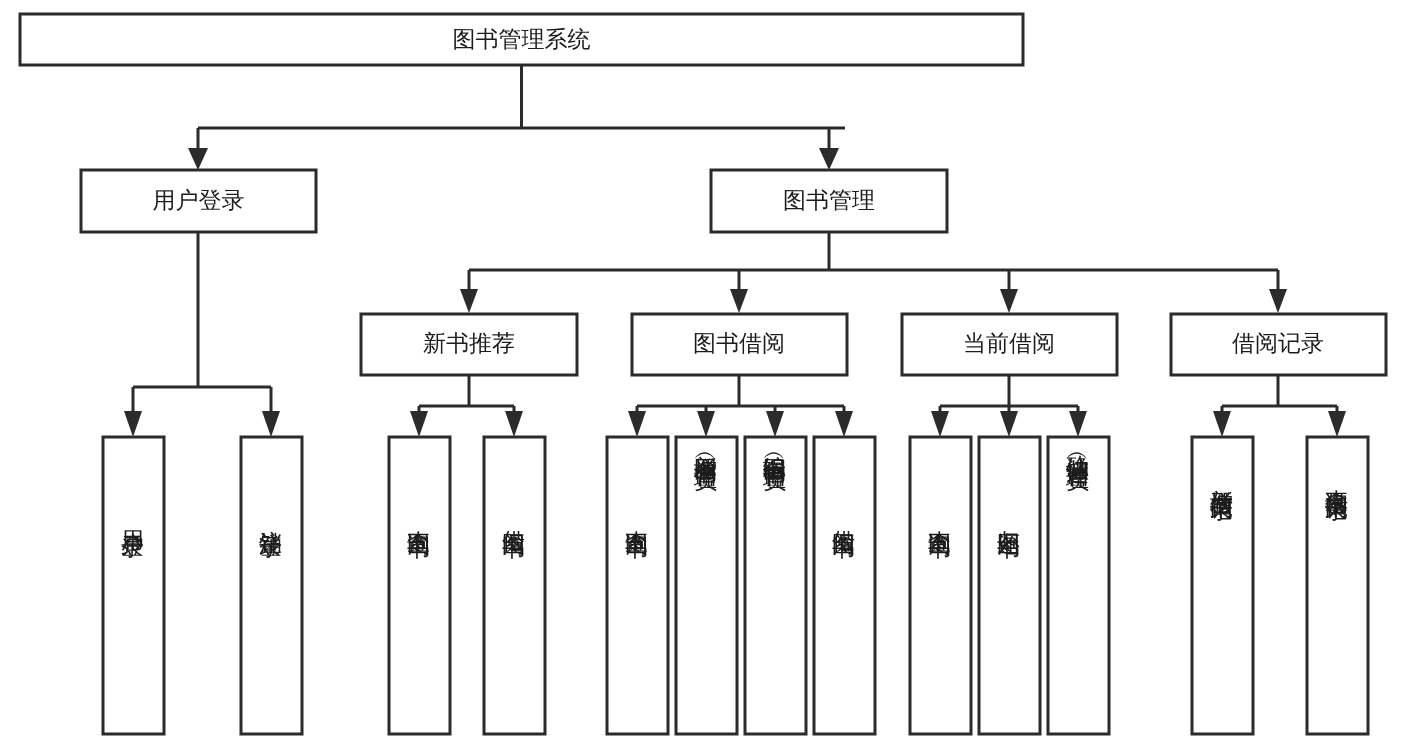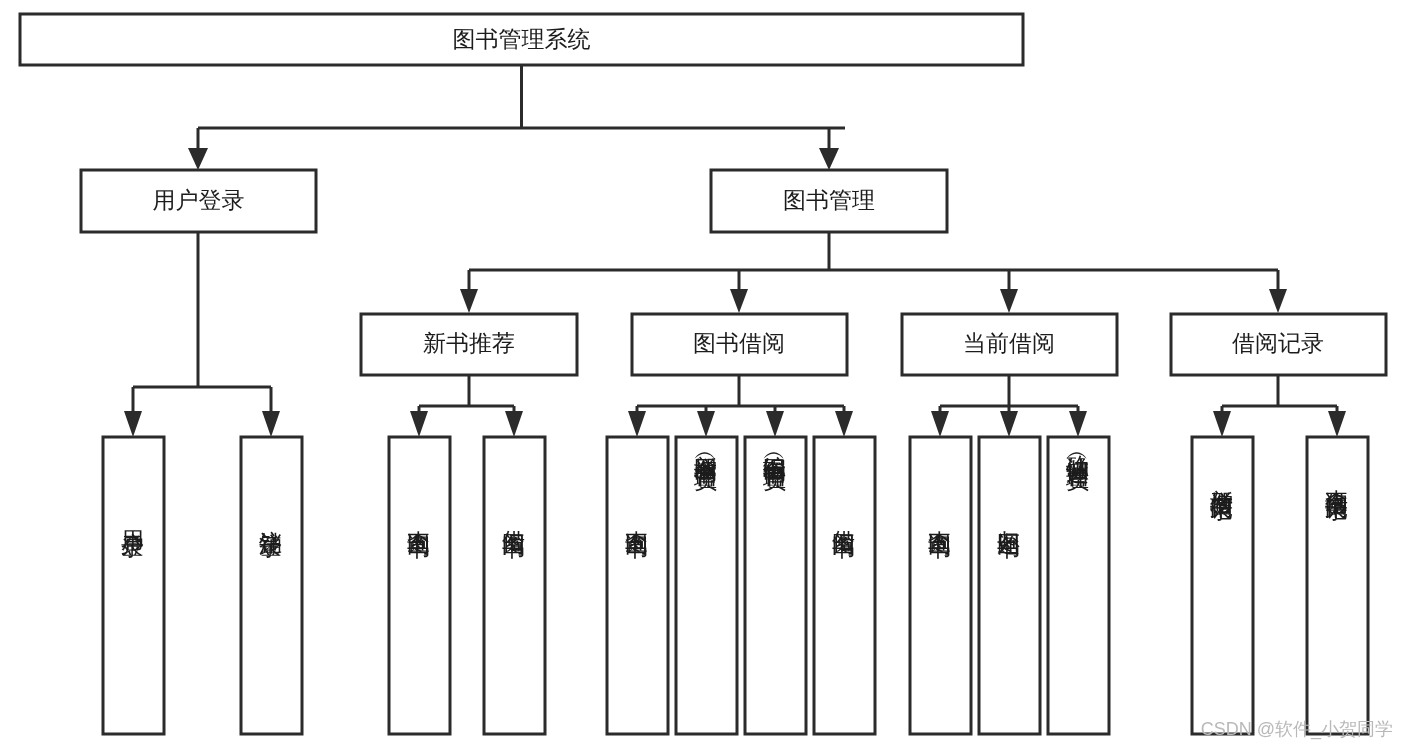--- a/index.html
+++ b/index.html
@@ -222,14 +222,13 @@
       <rect class="node-rect" x="1192" y="437" width="61" height="297"></rect>
       <text class="node-label-vertical" x="1222" y="477">新增借阅记录</text>
     </g>
     <g>
       <rect class="node-rect" x="1307" y="437" width="61" height="297"></rect>
       <text class="node-label-vertical" x="1337" y="477">查询借阅记录</text>
     </g>
 
   </svg>
 
-  <div class="watermark">CSDN @软件_小贺同学</div>
 </div>
 
 </body></html>

